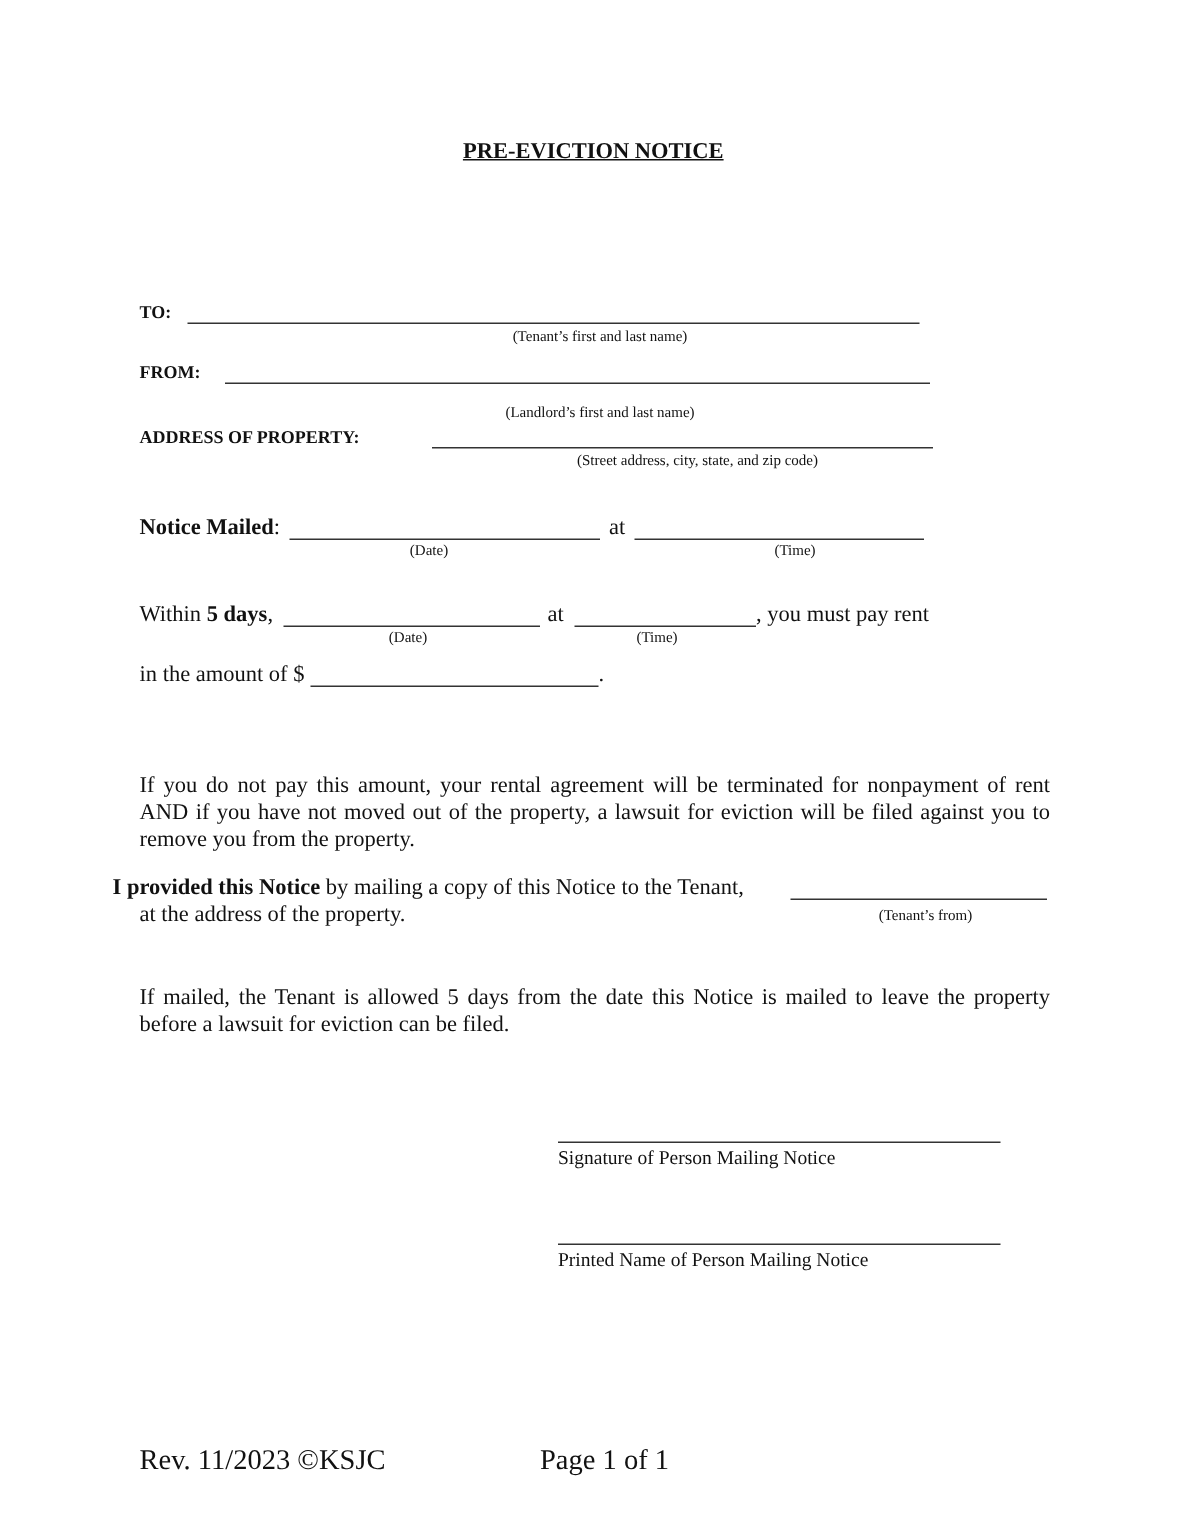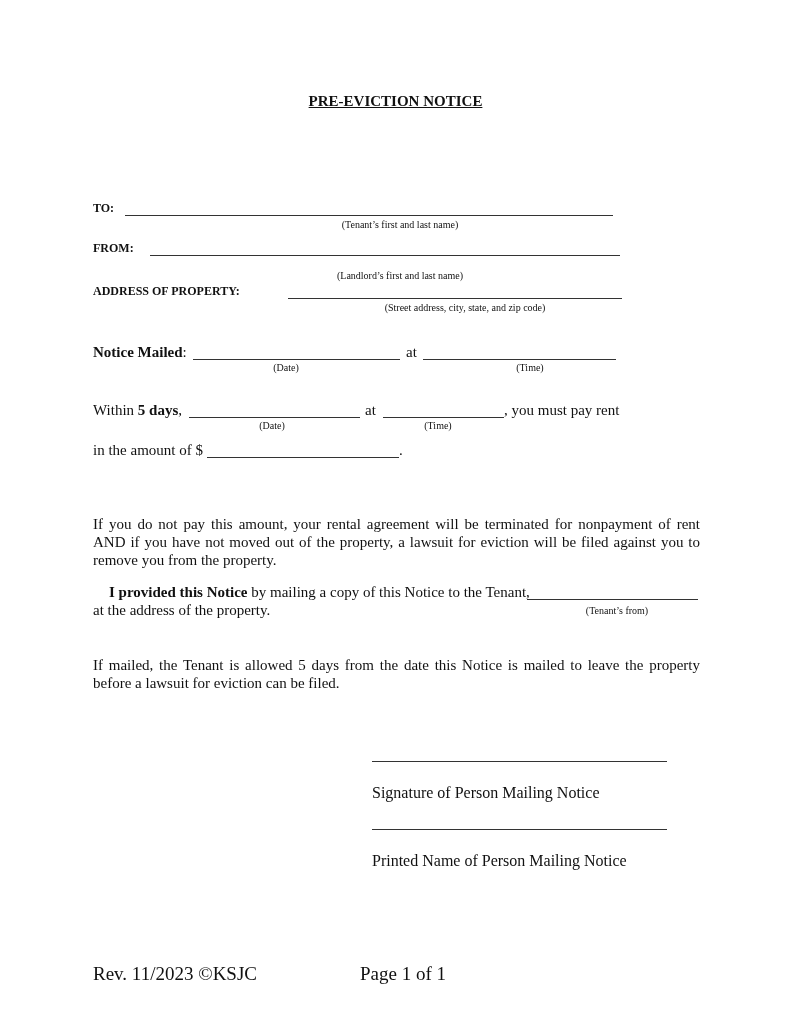--- a/index.html
+++ b/index.html
@@ -9,21 +9,21 @@
   }
   .abs { position: absolute; white-space: nowrap; }
   .title-block { position: absolute; left: 0; top: 93px; width: 791px; text-align: center; }
   .title-line { font-weight: bold; font-size: 15px; line-height: 17.5px; }
   .title-line.u span { text-decoration: underline; }
   .field-label { font-weight: bold; font-size: 12px; }
   .line { position: absolute; border-bottom: 1px solid #333; height: 0; }
   .caption { position: absolute; font-size: 10px; text-align: center; white-space: nowrap; }
   .body-text { font-size: 15px; }
   .para { position: absolute; left: 93px; width: 607px; font-size: 15px; line-height: 18px; text-align: justify; }
-  .sig-label { font-size: 16px; margin-top: 20px; }
+  .sig-label { font-size: 13px; }
   .footer { font-size: 19px; }
 </style>
 </head>
 <body>
 
 <div class="title-block">
   <div class="title-line u"><span>PRE-EVICTION NOTICE</span></div>
 </div>
 
 <div class="abs field-label" style="left:93px; top:201px;">TO:</div>
@@ -68,21 +68,21 @@
 <div class="caption" style="left:398px; top:420px; width:80px;">(Time)</div>
 
 <div class="abs body-text" style="left:93px; top:442px;">in the amount of $</div>
 <div class="line" style="left:207px; top:457px; width:192px;">
   <span class="abs body-text" style="left:4px; top:-17px;"></span>
 </div>
 <div class="abs body-text" style="left:399px; top:442px;">.</div>
 
 <div class="para" style="top:495px;margin-top:20px;">If you do not pay this amount, your rental agreement will be terminated for nonpayment of rent AND if you have not moved out of the property, a lawsuit for eviction will be filed against you to remove you from the property.</div>
 
-<div class="abs body-text" style="left:109px; top:584px;"><b>I provided this Notice</b><span> by mailing a copy of this Notice to the Tenant,</span></div>
+<div class="abs body-text" style="left:75px; top:584px;"><b>I provided this Notice</b><span> by mailing a copy of this Notice to the Tenant,</span></div>
 <div class="line" style="left:527px; top:599px; width:171px;">
   <span class="abs body-text" style="left:4px; top:-17px;"></span>
 </div>
 <div class="abs body-text" style="left:93px; top:602px;">at the address of the property.</div>
 <div class="caption" style="left:557px; top:605px; width:120px;">(Tenant’s from)</div>
 
 <div class="para" style="top:656px;">If mailed, the Tenant is allowed 5 days from the date this Notice is mailed to leave the property before a lawsuit for eviction can be filed.</div>
 
 <div class="line" style="left:372px; top:761px; width:295px;">
   <span class="abs body-text" style="left:4px; top:-17px;"></span>

